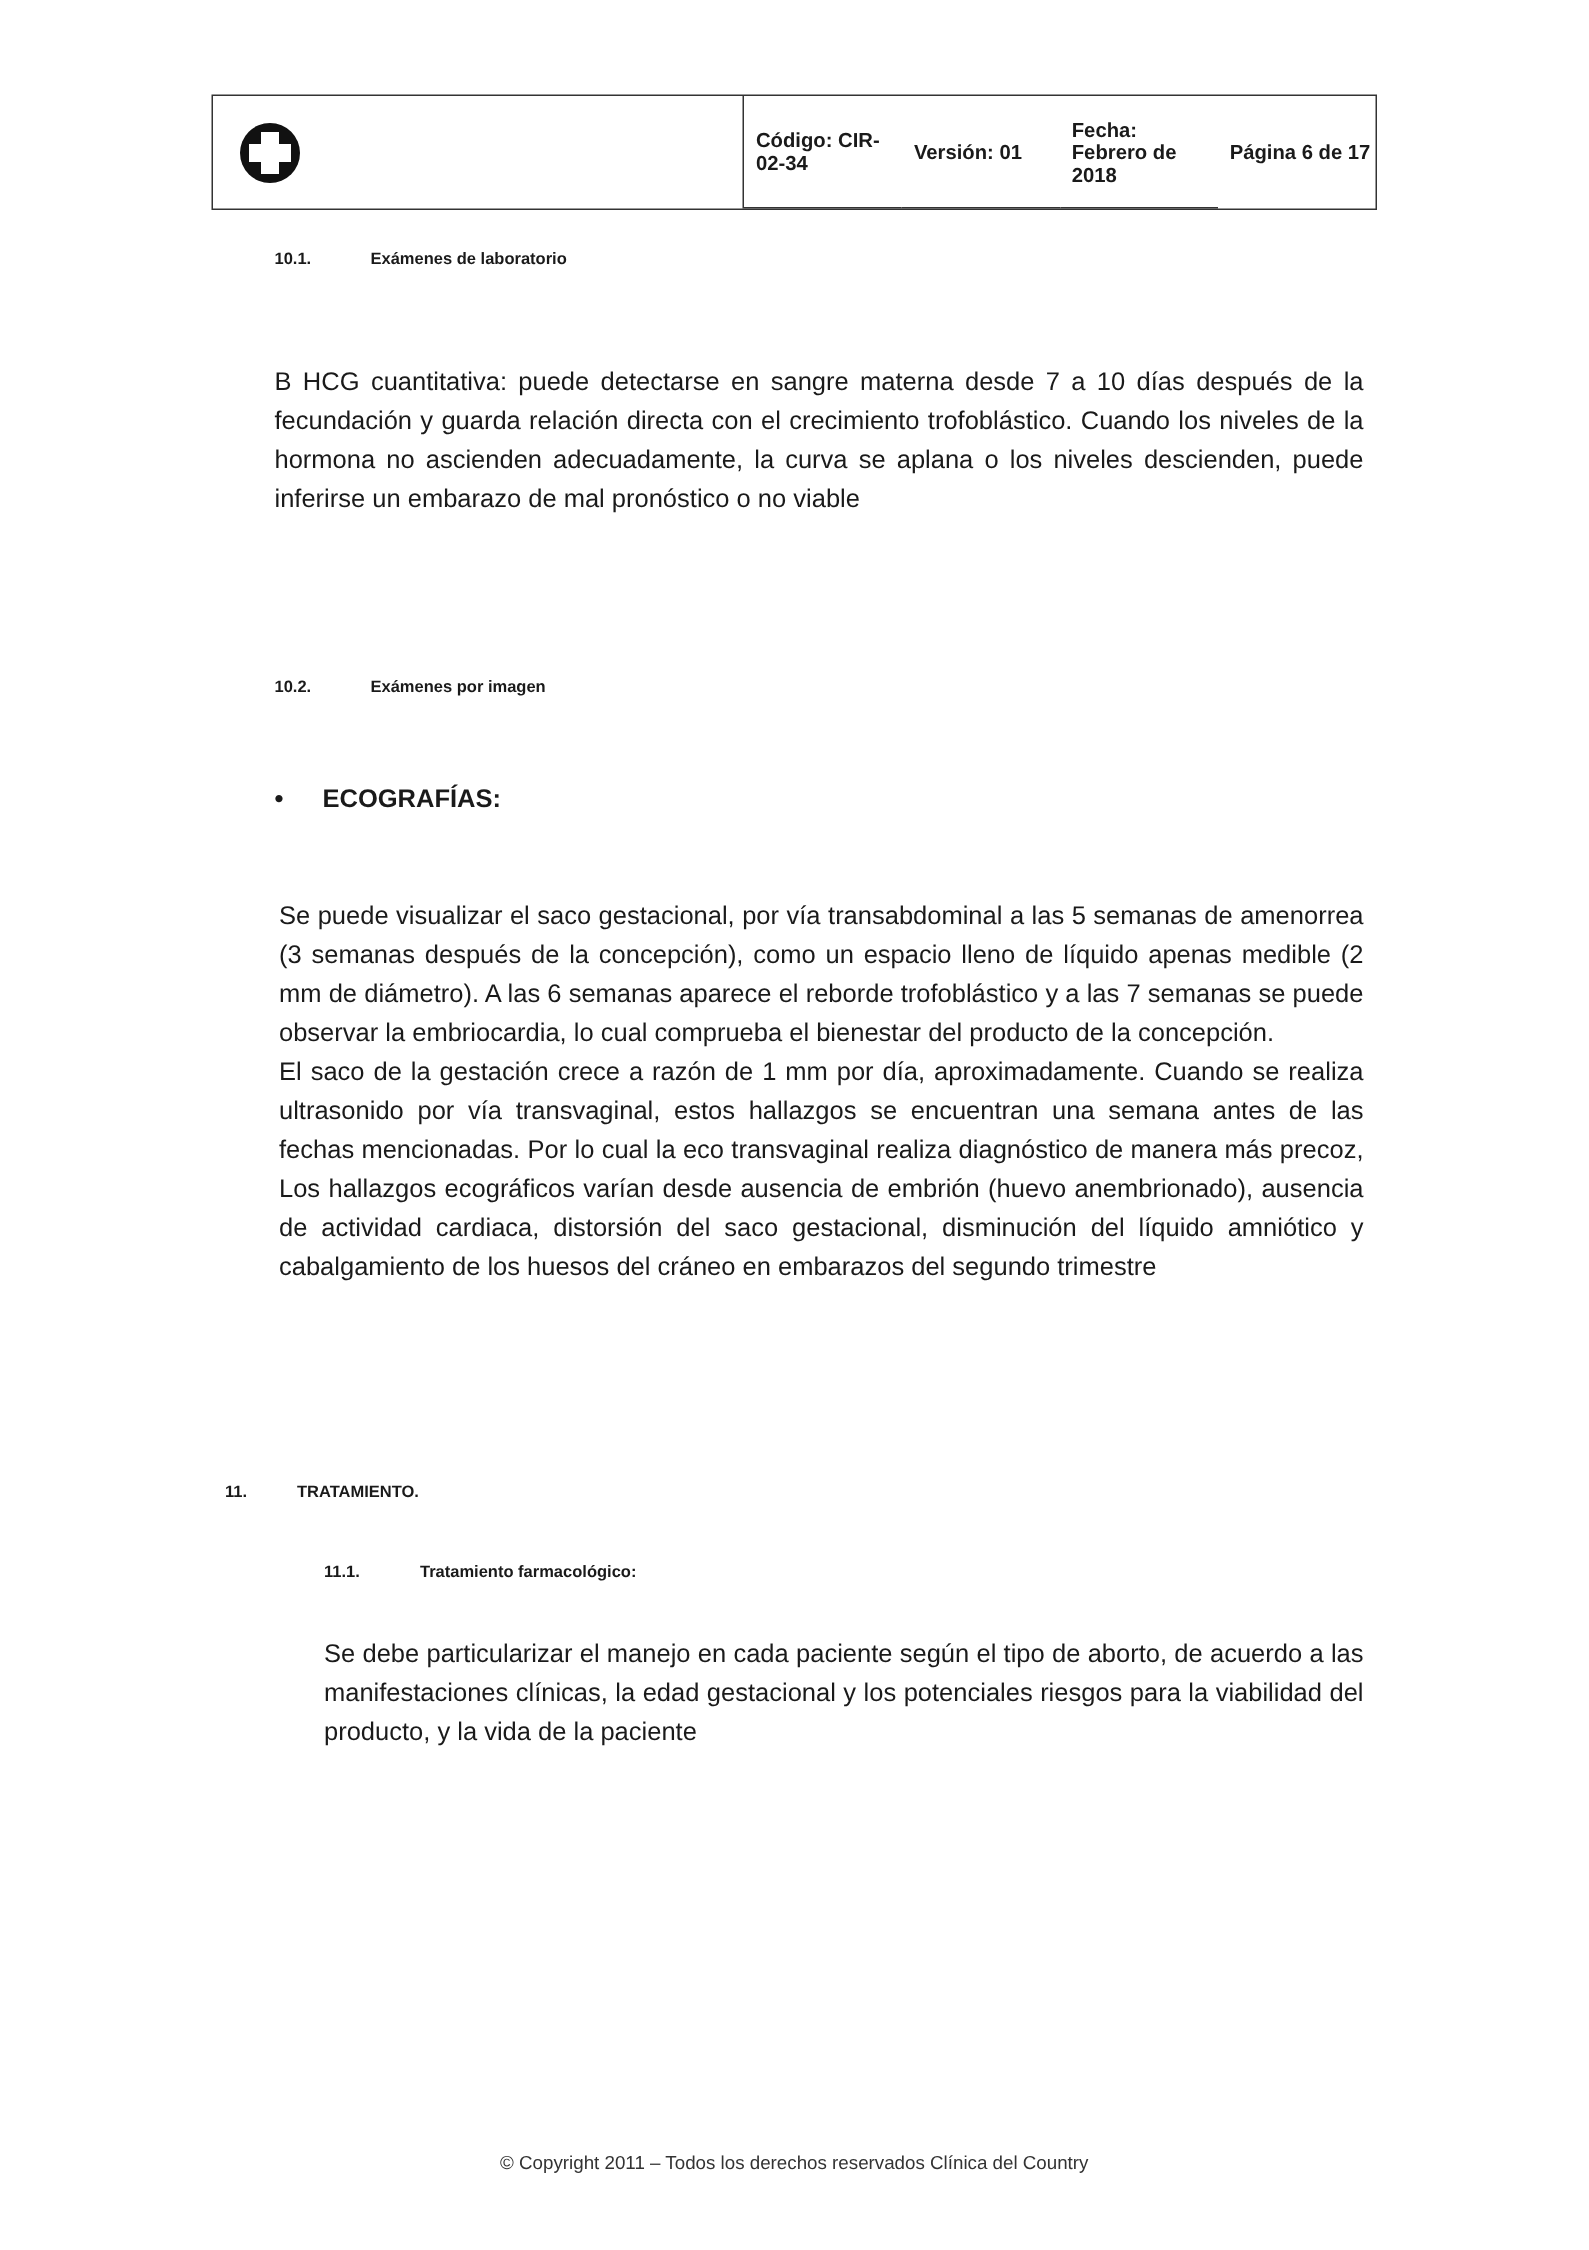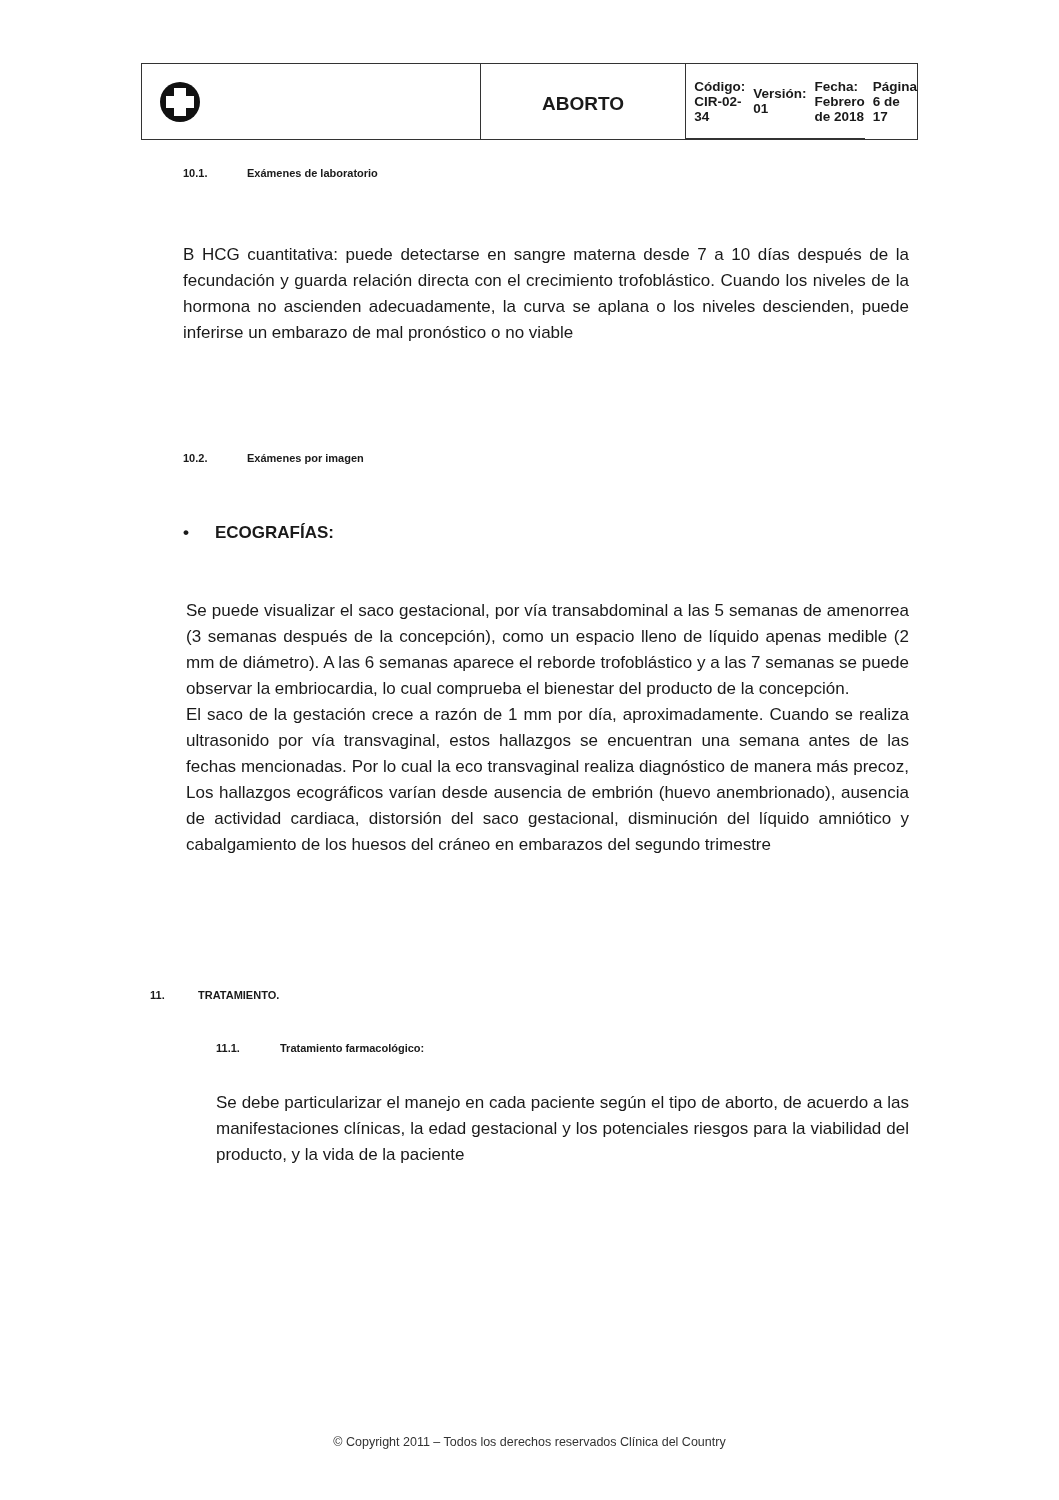--- a/index.html
+++ b/index.html
@@ -31,21 +31,20 @@
   .footer { position: absolute; top: 1435px; left: 0; width: 1059px; text-align: center;
             font-size: 12.5px; color: #333; }
 </style>
 </head>
 <body>
 
 <div class="header">
   <div class="h-logo">
     <div class="logo-mark"></div>
   </div>
-  <div class="h-title">ABORTO</div>
   <div class="h-meta">
     <div>Código: CIR-02-34</div>
     <div>Versión: 01</div>
     <div>Fecha: Febrero de 2018</div>
     <div>Página 6 de 17</div>
   </div>
 </div>
 
 <div class="heading" style="left:183px; top:167px;">
   <span class="num" style="width:64px;">10.1.</span><span>Exámenes de laboratorio</span>

